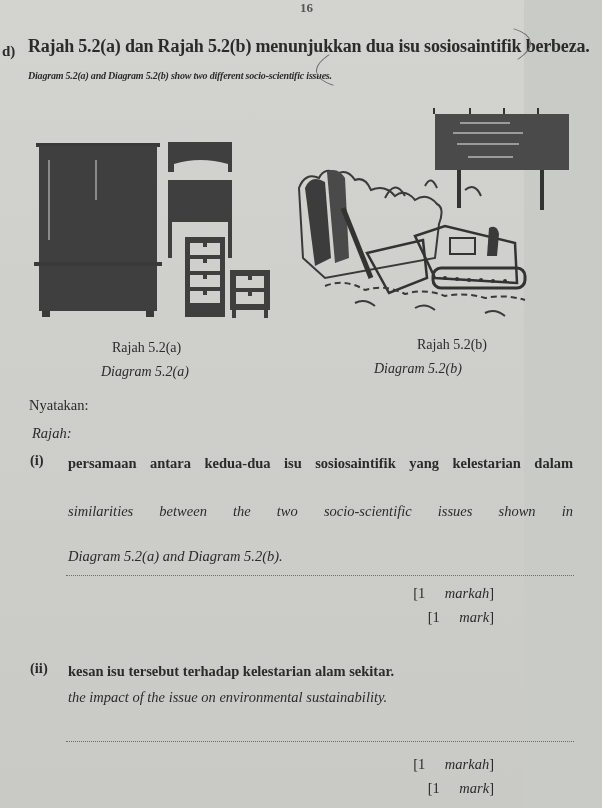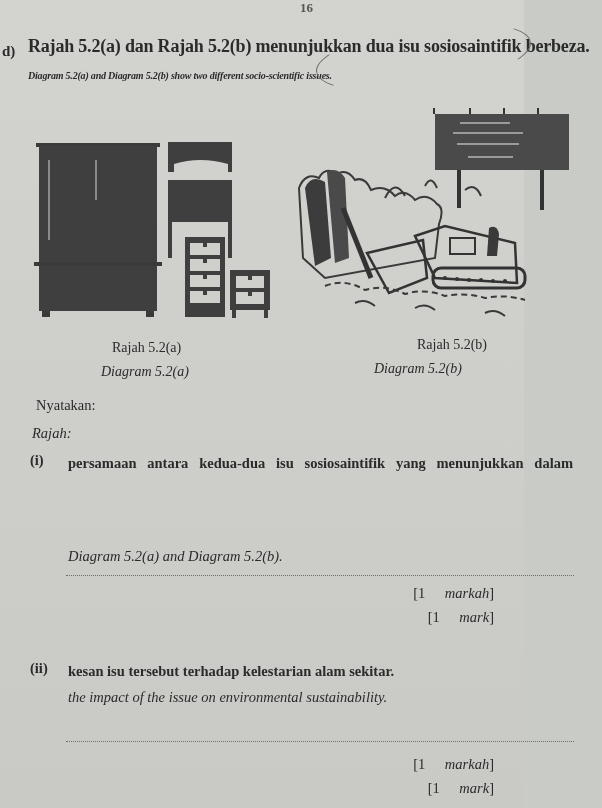--- a/index.html
+++ b/index.html
@@ -20,21 +20,21 @@
   .q-ms { left: 28px; top: 36px; font-size: 18px; font-weight: bold; letter-spacing: -0.2px; white-space: nowrap; }
   .q-en { left: 28px; top: 70px; font-size: 10px; font-style: italic; font-weight: bold; white-space: nowrap; letter-spacing: -0.2px; }
   .circle-mark {
     left: 315px; top: 26px; width: 215px; height: 60px;
     border: 1.5px solid #6a6a6a; border-radius: 50%;
     border-top-color: transparent; border-bottom-color: transparent;
     transform: rotate(-8deg);
   }
   .cap { font-size: 14px; white-space: nowrap; }
   .cap.i { font-style: italic; }
-  .nyatakan { left: 36px; top: 397px; font-size: 14.5px; }
+  .nyatakan { left: 29px; top: 397px; font-size: 14.5px; }
   .state { left: 32px; top: 425px; font-size: 14.5px; font-style: italic; }
   .sub-num { left: 30px; top: 452px; font-size: 14.5px; font-weight: bold; }
   .sub-text { left: 68px; width: 505px; font-size: 14.5px; line-height: 22px; }
   .bold { font-weight: bold; }
   .italic { font-style: italic; }
   .justify { text-align: justify; text-align-last: justify; }
   .ans-line { left: 66px; width: 508px; height: 0; border-top: 1.5px dotted #6e6e6e; }
   .mark { right: 30px; font-size: 14.5px; white-space: nowrap; }
   .mark i { font-style: italic; margin-left: 16px; }
   svg { display: block; }
@@ -134,21 +134,22 @@
 
   <div class="abs cap" style="left:112px; top:340px;">Rajah 5.2(a)</div>
   <div class="abs cap i" style="left:101px; top:364px;">Diagram 5.2(a)</div>
   <div class="abs cap" style="left:385px; top:337px;margin-left:32px;">Rajah 5.2(b)</div>
   <div class="abs cap i" style="left:374px; top:361px;">Diagram 5.2(b)</div>
 
   <div class="abs nyatakan">Nyatakan:</div>
   <div class="abs state">Rajah:</div>
 
   <div class="abs sub-num">(i)</div>
-  <div class="abs sub-text bold justify" style="top:452px;">persamaan antara kedua-dua isu sosiosaintifik yang menunjukkan dalam</div>
+  <div class="abs sub-text bold justify" style="top:452px;">persamaan antara kedua-dua isu sosiosaintifik yang kelestarian dalam</div>
+  <div class="abs sub-text italic justify" style="top:500px;">similarities between the two socio-scientific issues shown in</div>
   <div class="abs sub-text italic" style="top:545px;">Diagram 5.2(a) and Diagram 5.2(b).</div>
 
   <div class="abs ans-line" style="top:575px;"></div>
   <div class="abs mark" style="top:585px;">
     <span>[1 </span><i>markah</i><span>]</span>
   </div>
   <div class="abs mark" style="top:609px;">
     <span>[1 </span><i>mark</i><span>]</span>
   </div>
 

